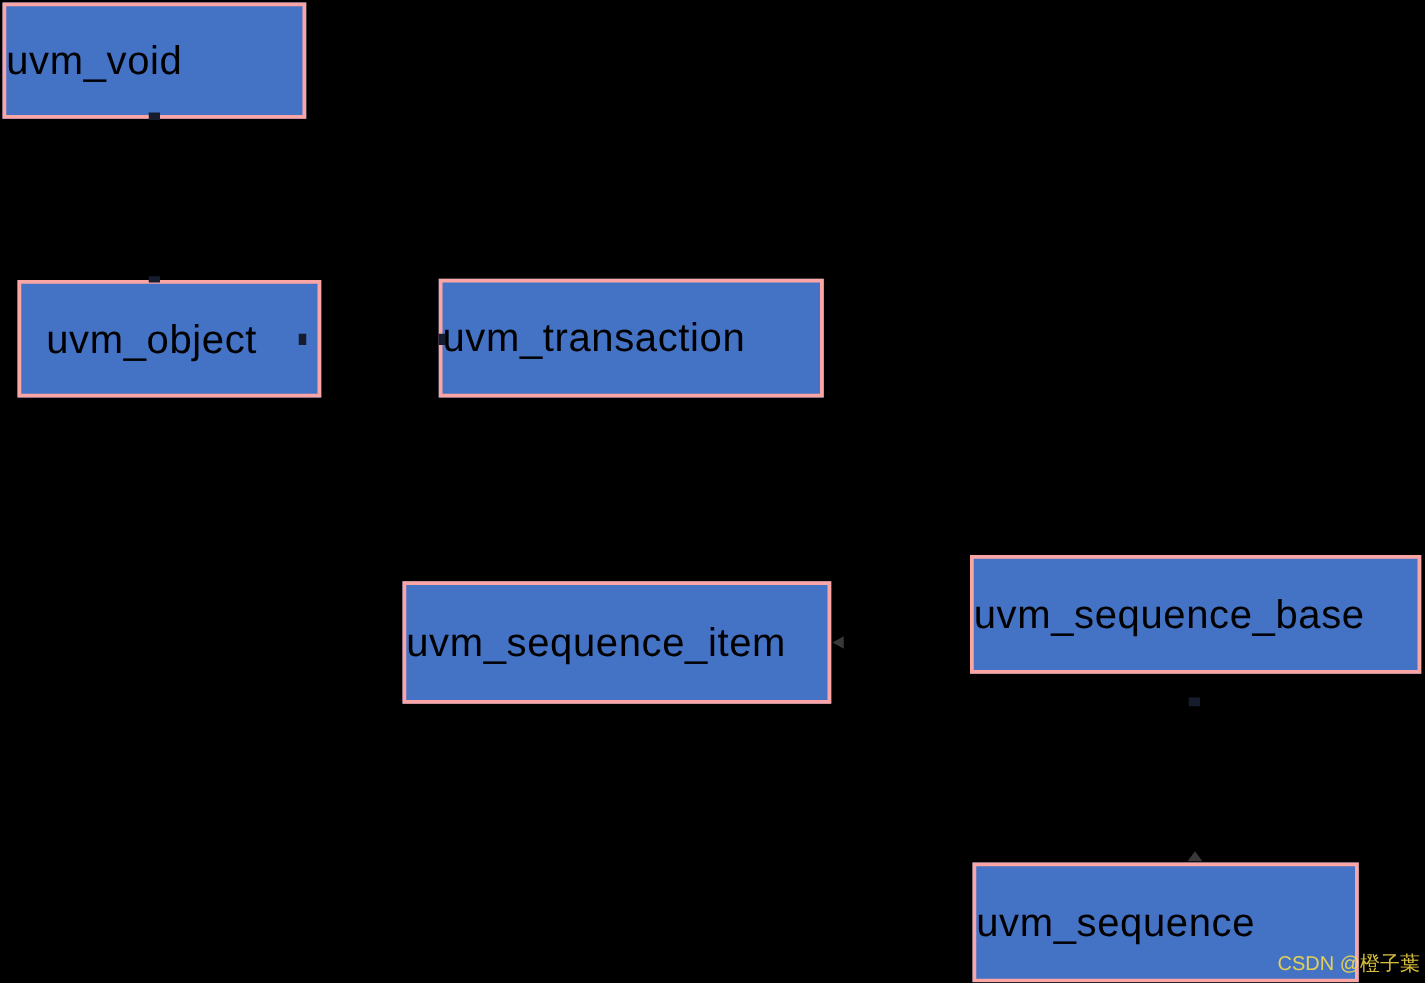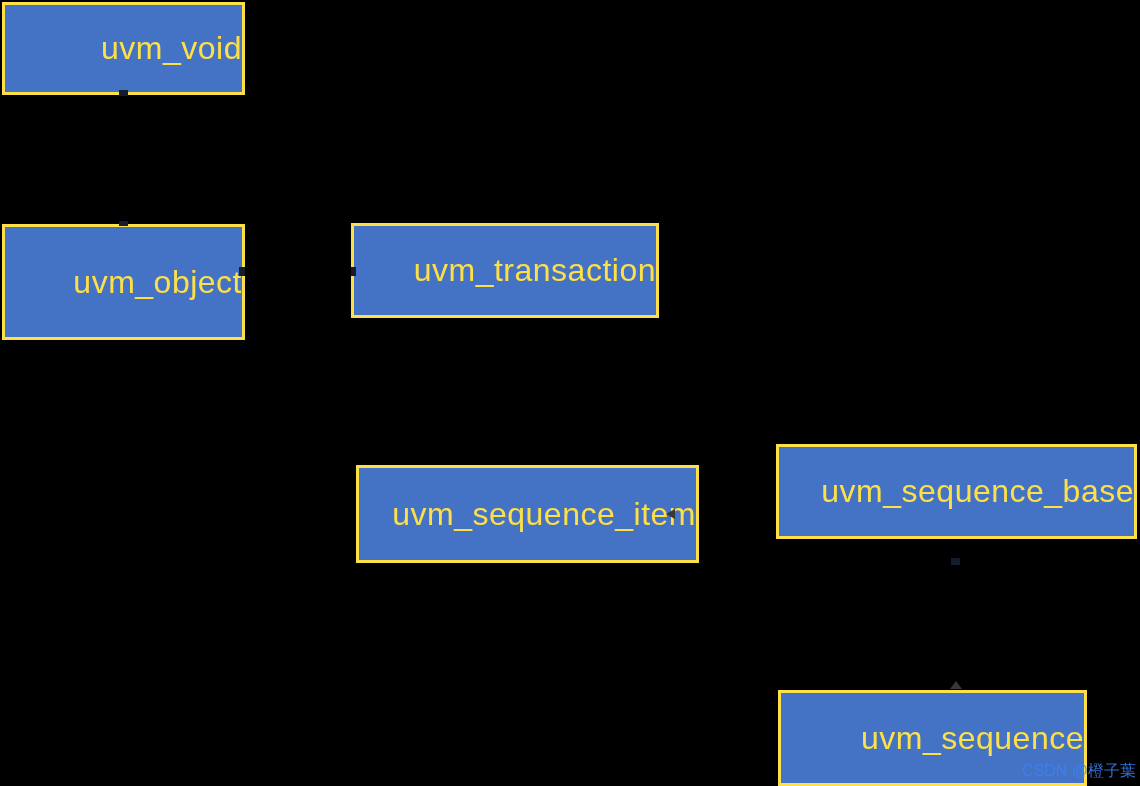--- a/index.html
+++ b/index.html
@@ -11,35 +11,35 @@
     position: relative;
     width: 1140px;
     height: 786px;
     background: #000000;
     overflow: hidden;
     font-family: "Liberation Sans", sans-serif;
   }
   .node {
     position: absolute;
     background: #4472C4;
-    border: 3px solid #fde047;
+    border: 3px solid #fca5a5;
     box-sizing: border-box;
-    color: #fde047;
+    color: #000000;
     display: flex;
     align-items: center;
-    justify-content: flex-end;
+    justify-content: flex-start;
     font-size: 32px;
     letter-spacing: 0.5px;
     white-space: nowrap;
   }
   
   #n-uvm-void           { left: 2px;   top: 2px;   width: 243px; height: 93px; }
-  #n-uvm-object         { left: 2px;   top: 224px; width: 243px; height: 116px; }
+  #n-uvm-object         { left: 14px;   top: 224px; width: 243px; height: 94px; padding-left: 20px; }
   #n-uvm-transaction    { left: 351px; top: 223px; width: 308px; height: 95px; }
-  #n-uvm-sequence-item  { left: 322px; top: 465px; width: 343px; height: 98px; margin-left: 34px; }
+  #n-uvm-sequence-item  { left: 322px; top: 465px; width: 343px; height: 98px; }
   #n-uvm-sequence-base  { left: 776px; top: 444px; width: 361px; height: 95px; }
   #n-uvm-sequence       { left: 778px; top: 690px; width: 309px; height: 96px; }
 
   
   .stub {
     position: absolute;
     background: #141c2e;
   }
   #stub-void-bottom      { left: 119px; top: 90px;  width: 9px; height: 6px; }
   #stub-object-top       { left: 119px; top: 221px; width: 9px; height: 5px; }
@@ -62,21 +62,21 @@
     border-left: 6px solid transparent;
     border-right: 6px solid transparent;
     border-bottom: 8px solid #383838;
   }
 
   .watermark {
     position: absolute;
     right: 4px;
     bottom: 4px;
     font-size: 16px;
-    color: #3b82f6;
+    color: #fde047;
     opacity: 0.85;
     white-space: nowrap;
   }
 </style>
 </head>
 <body>
 
 <div class="canvas">
 
   <div class="node" id="n-uvm-void">

